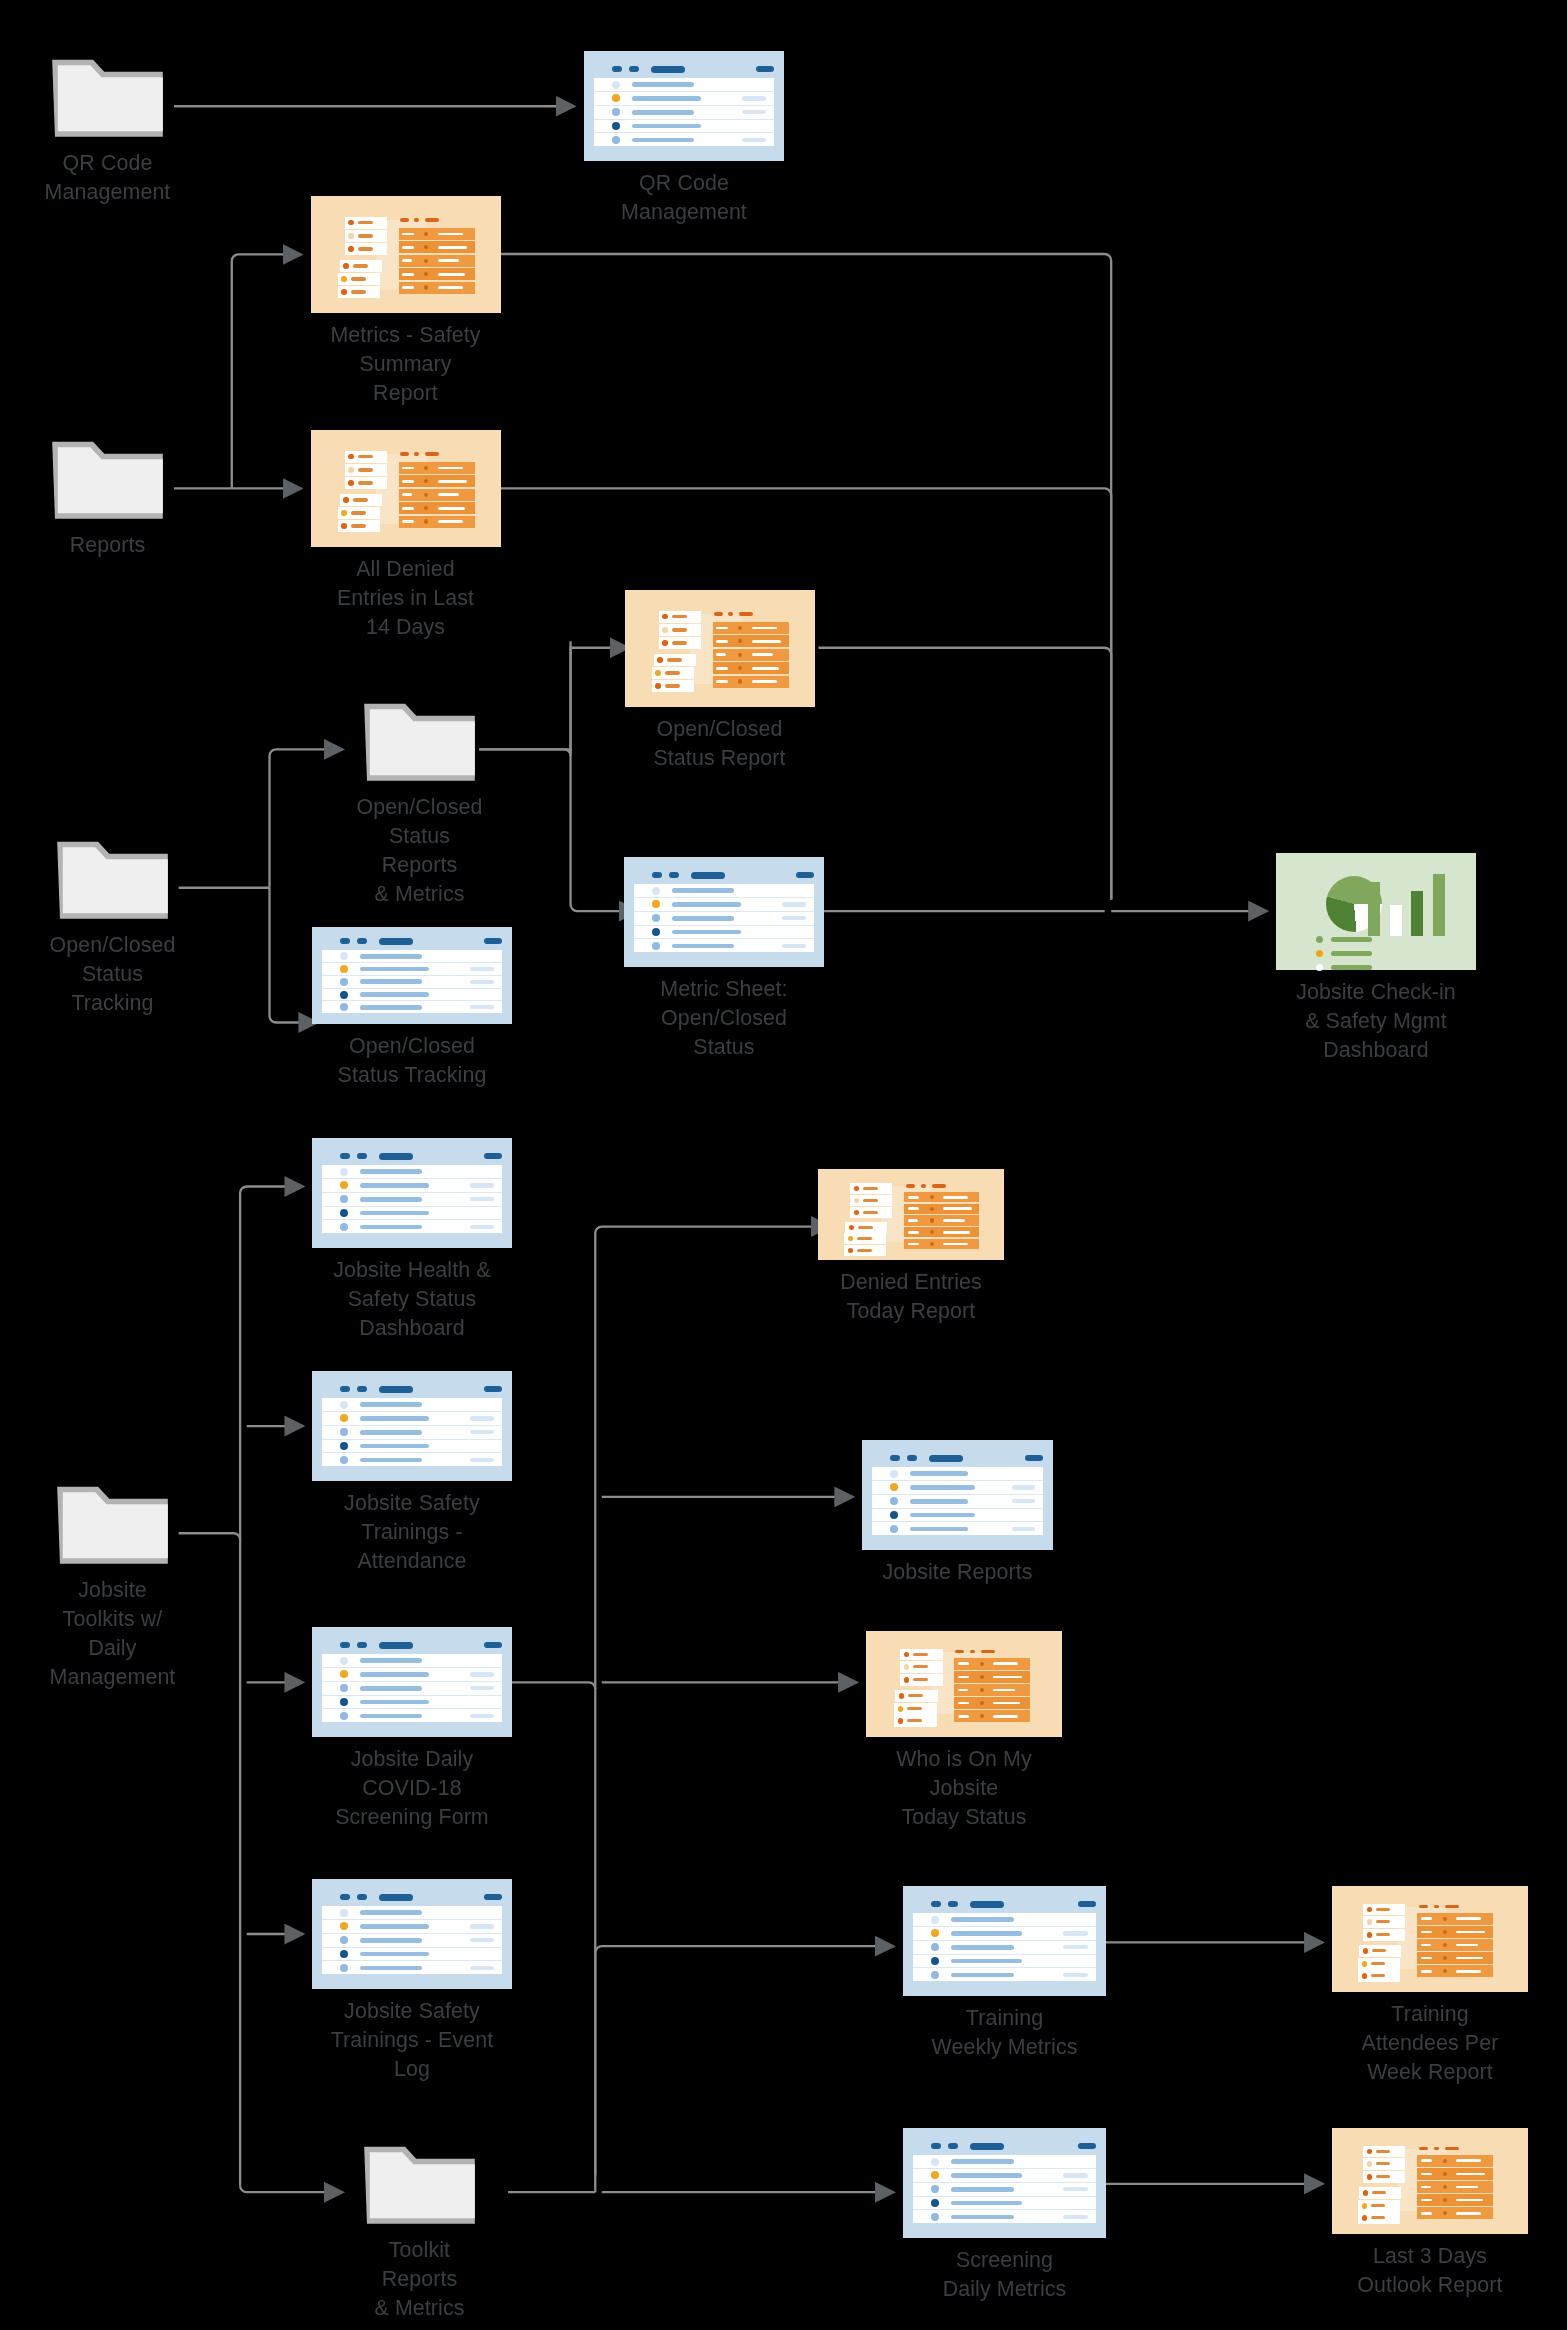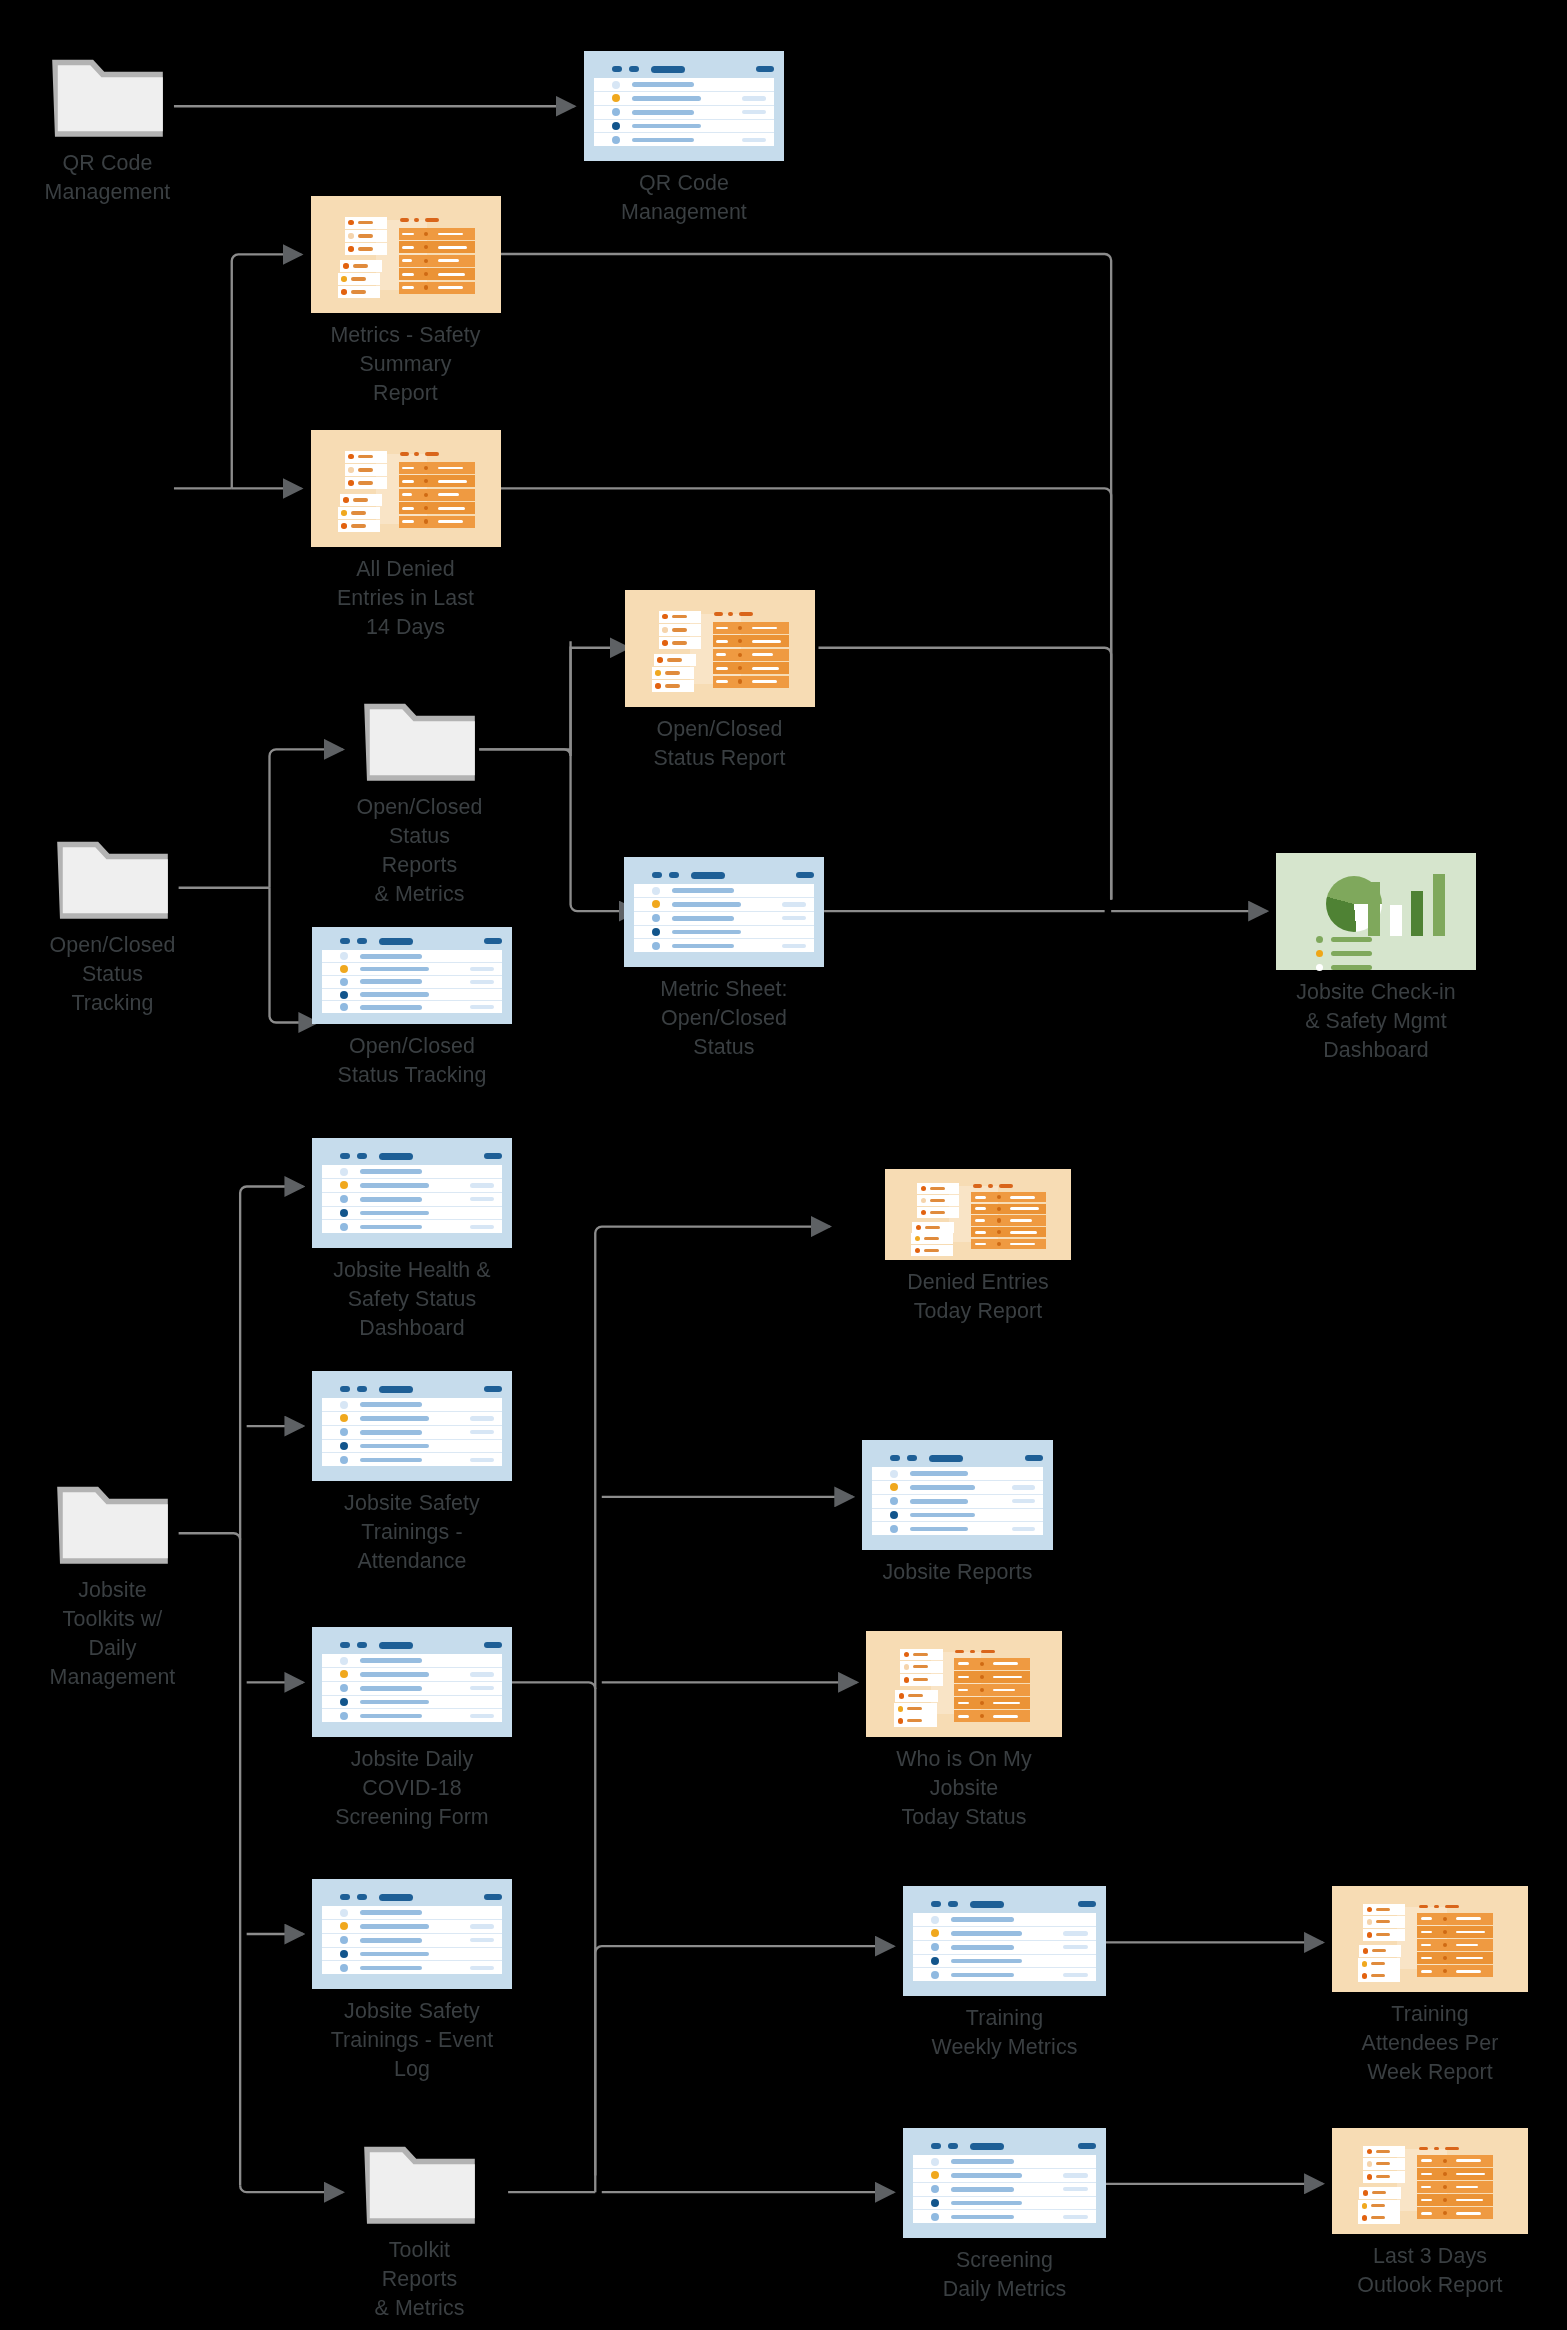--- a/index.html
+++ b/index.html
@@ -177,20 +177,29 @@
           <span class="bullet" style="width:8px;height:8px;background:#8fb9e0;"></span>
           <span class="bar" style="width:40%;height:4.7px;margin-left:12px;"></span>
           <span class="tail" style="width:16%;height:4.2px;margin-left:auto;"></span>
         </div>
       </div>
     </div>
     <div class="caption">QR Code
 Management</div>
   </div>
 
+  <div class="node" style="left:40px;top:437px;width:135px;">
+    <div class="folder">
+      <svg width="117" height="86" viewBox="0 0 250 185">
+        <path d="M6,10 h88 l24,26 h126 v140 h-232 z" fill="#b3b3b3"></path>
+        <path d="M18,22 h70 l24,26 h132 v116 h-226 z" fill="#efefef"></path>
+      </svg>
+    </div>
+    <div class="caption">Reports</div>
+  </div>
 
   <div class="node" style="left:310px;top:196px;width:191px;">
     <div class="report" style="width:190px;height:117px;">
       <div class="fan" style="left:65px;top:24px;width:51px;height:70px;opacity:.55;"></div>
       <div class="card" style="left:34px;top:20.5px;width:35px;height:12px;padding:0 3.7px;">
         <span class="cdot" style="width:5.6px;height:5.6px;background:#e2620f;"></span>
         <span class="cbar" style="width:15px;height:3.3px;margin-left:4.2px;"></span>
       </div>
       <div class="card" style="left:34px;top:34px;width:35px;height:12px;padding:0 3.7px;">
         <span class="cdot" style="width:5.6px;height:5.6px;background:#f5d4ac;"></span>
@@ -684,21 +693,21 @@
     <div class="folder">
       <svg width="117" height="86" viewBox="0 0 250 185">
         <path d="M6,10 h88 l24,26 h126 v140 h-232 z" fill="#b3b3b3"></path>
         <path d="M18,22 h70 l24,26 h132 v116 h-226 z" fill="#efefef"></path>
       </svg>
     </div>
     <div class="caption">Toolkit Reports
 &amp; Metrics</div>
   </div>
 
-  <div class="node" style="left:885px;top:1169px;width:186px;text-decoration:underline;">
+  <div class="node" style="left:818px;top:1169px;width:186px;text-decoration:underline;">
     <div class="report" style="width:186px;height:91px;">
       <div class="fan" style="left:64px;top:17px;width:49px;height:56px;opacity:.55;"></div>
       <div class="card" style="left:32px;top:14px;width:35px;height:11.2px;padding:0 3.7px;">
           <span class="cdot" style="width:5.6px;height:5.6px;background:#e2620f;"></span>
           <span class="cbar" style="width:15px;height:3.3px;margin-left:4.2px;"></span>
         </div>
       <div class="card" style="left:32px;top:26px;width:35px;height:11.2px;padding:0 3.7px;">
           <span class="cdot" style="width:5.6px;height:5.6px;background:#f5d4ac;"></span>
           <span class="cbar" style="width:15px;height:3.3px;margin-left:4.2px;"></span>
         </div>

